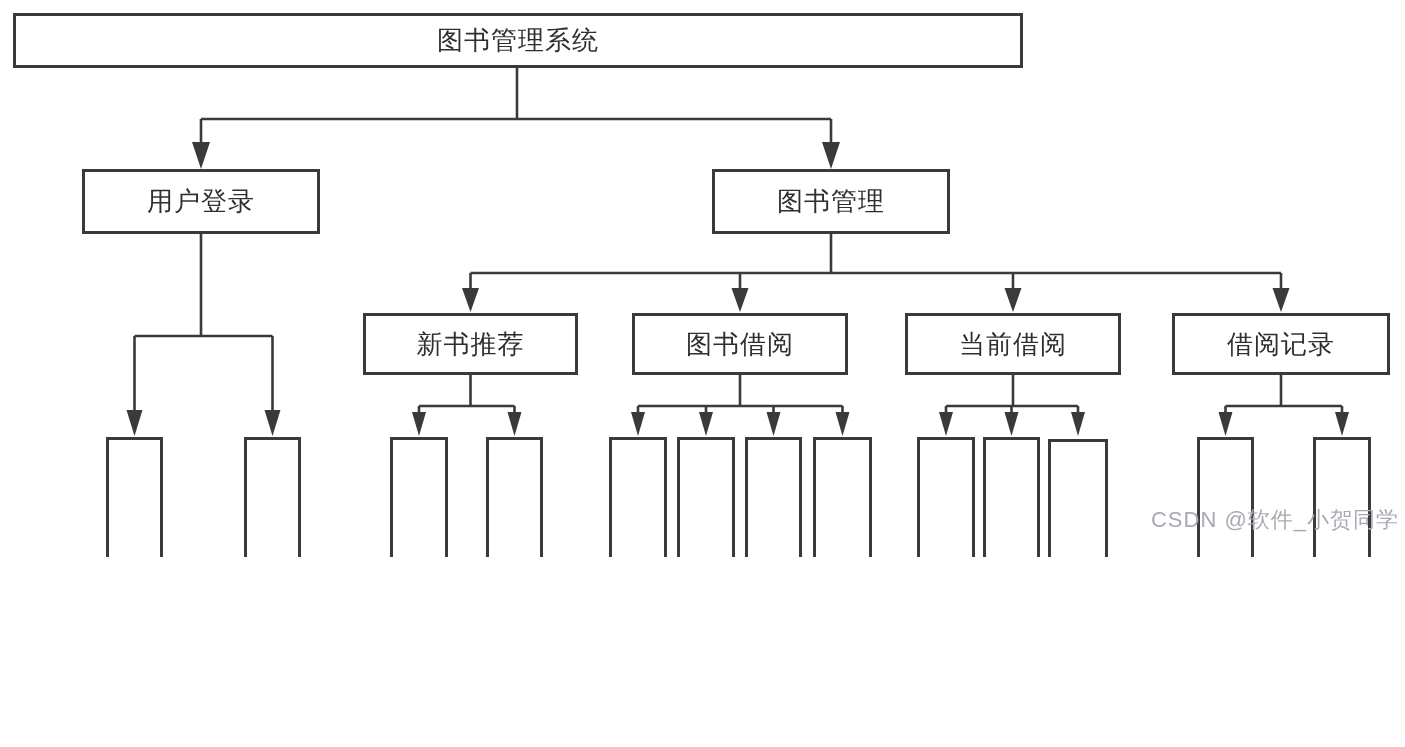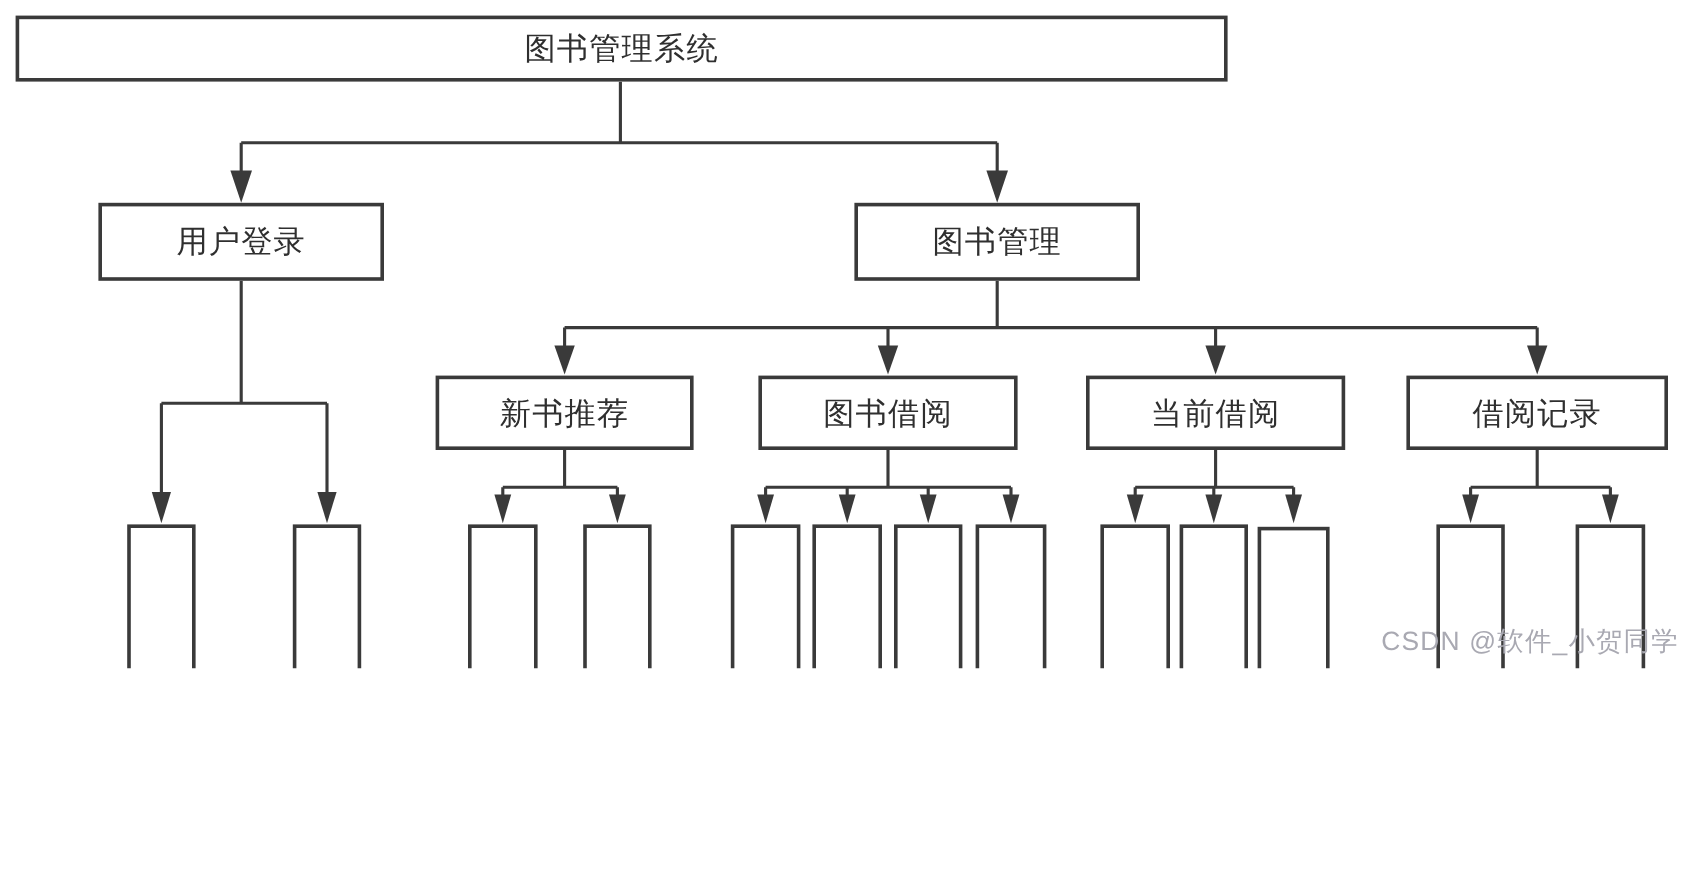--- a/index.html
+++ b/index.html
@@ -36,21 +36,21 @@
   .leaf { font-size: 26px; letter-spacing: 0; }
   .vtext {
     writing-mode: vertical-lr;
     text-orientation: mixed;
     letter-spacing: 4px;
     white-space: nowrap;
   }
   .watermark {
     position: absolute;
     right: 6px;
-    bottom: 7px;
+    bottom: 22px;
     font-size: 22px;
     letter-spacing: 1px;
     color: var(--watermark);
     z-index: 10;
     white-space: nowrap;
   }
 </style>
 </head>
 <body>
 

